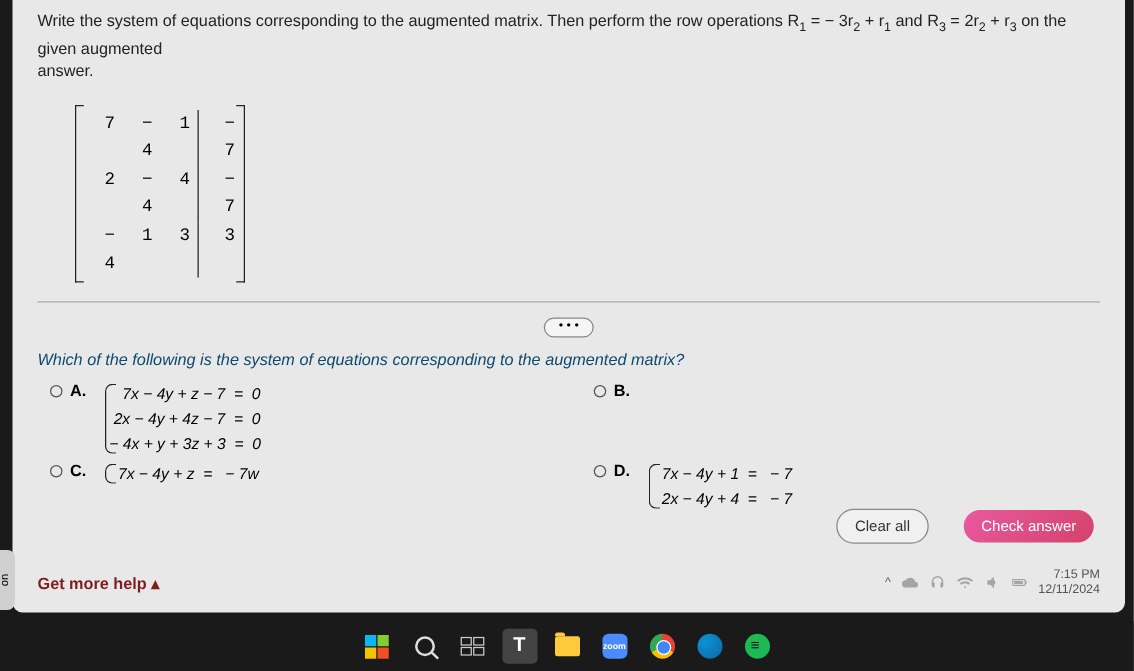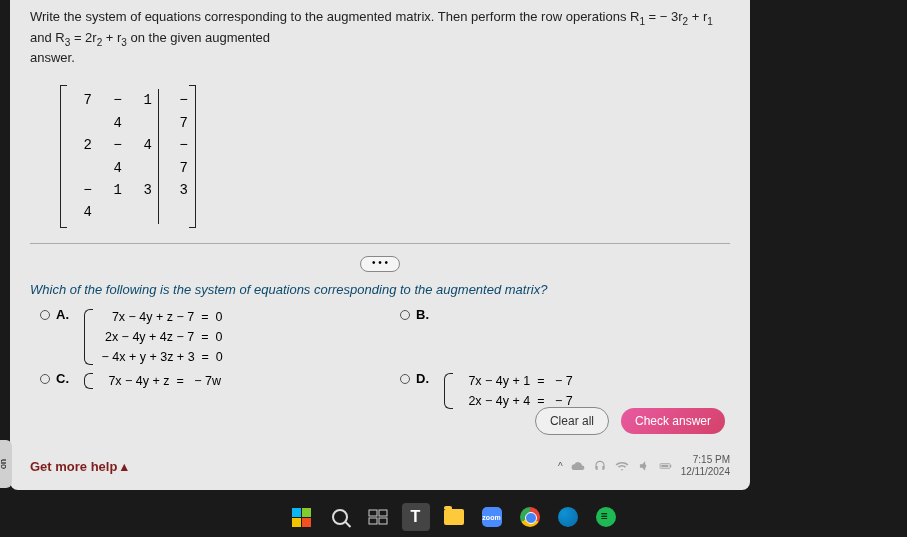--- a/index.html
+++ b/index.html
@@ -6,21 +6,21 @@
 body {
   font-family: Arial, sans-serif;
   background: #1a1a1a;
   width: 907px;
   height: 537px;
   overflow: hidden;
   position: relative;
 }
 .content-area {
   background: #e8e8e8;
-  width: 740px;
+  width: 890px;
   height: 490px;
   margin-left: 10px;
   border-radius: 0 0 8px 8px;
   padding: 8px 20px;
   position: relative;
 }
 .prompt-text {
   font-size: 13px;
   line-height: 1.4;
   color: #222;
@@ -84,40 +84,40 @@
   border: 1.5px solid #555;
   border-radius: 50%;
   margin-top: 3px;
   margin-right: 6px;
   flex-shrink: 0;
   cursor: pointer;
 }
 .opt-label { font-weight: bold; margin-right: 10px; min-width: 18px; }
 .sys-brace {
   position: relative;
-  padding-left: 14px;
+  font-style: italic;
 }
 .sys-brace::before {
   content: '';
   position: absolute;
   left: 0;
   top: 2px;
   bottom: 2px;
   width: 8px;
   border: 1.5px solid #222;
   border-right: none;
   border-radius: 6px 0 0 6px;
 }
 .eq-line { font-family: Arial; font-size: 12.5px; line-height: 1.6; white-space: pre; }
 .button-row {
   position: absolute;
   right: 25px;
   bottom: 55px;
   display: flex;
-  gap: 12px;
+  gap: 28px;
   align-items: center;
 }
 .btn {
   padding: 6px 14px;
   border-radius: 16px;
   font-size: 12px;
   cursor: pointer;
   border: 1px solid #888;
 }
 .btn-clear { background: #f0f0f0; color: #333; }

